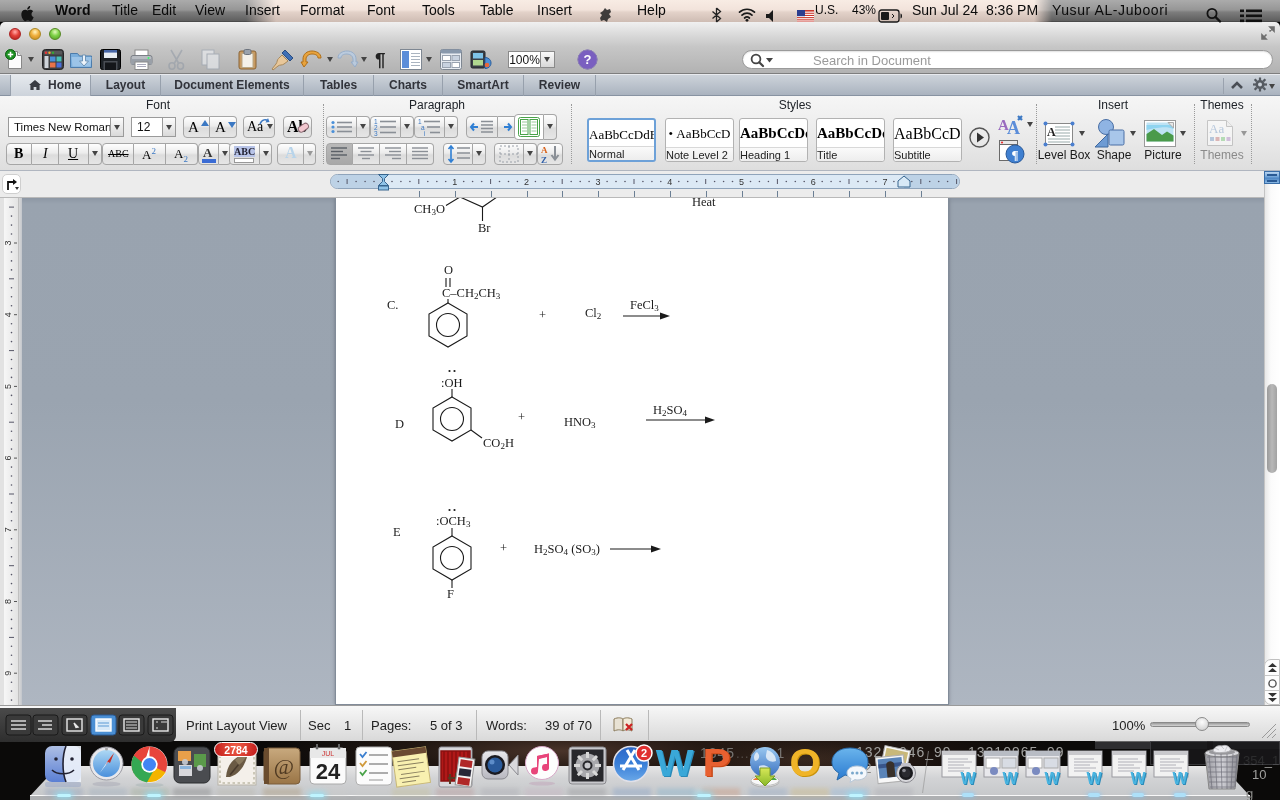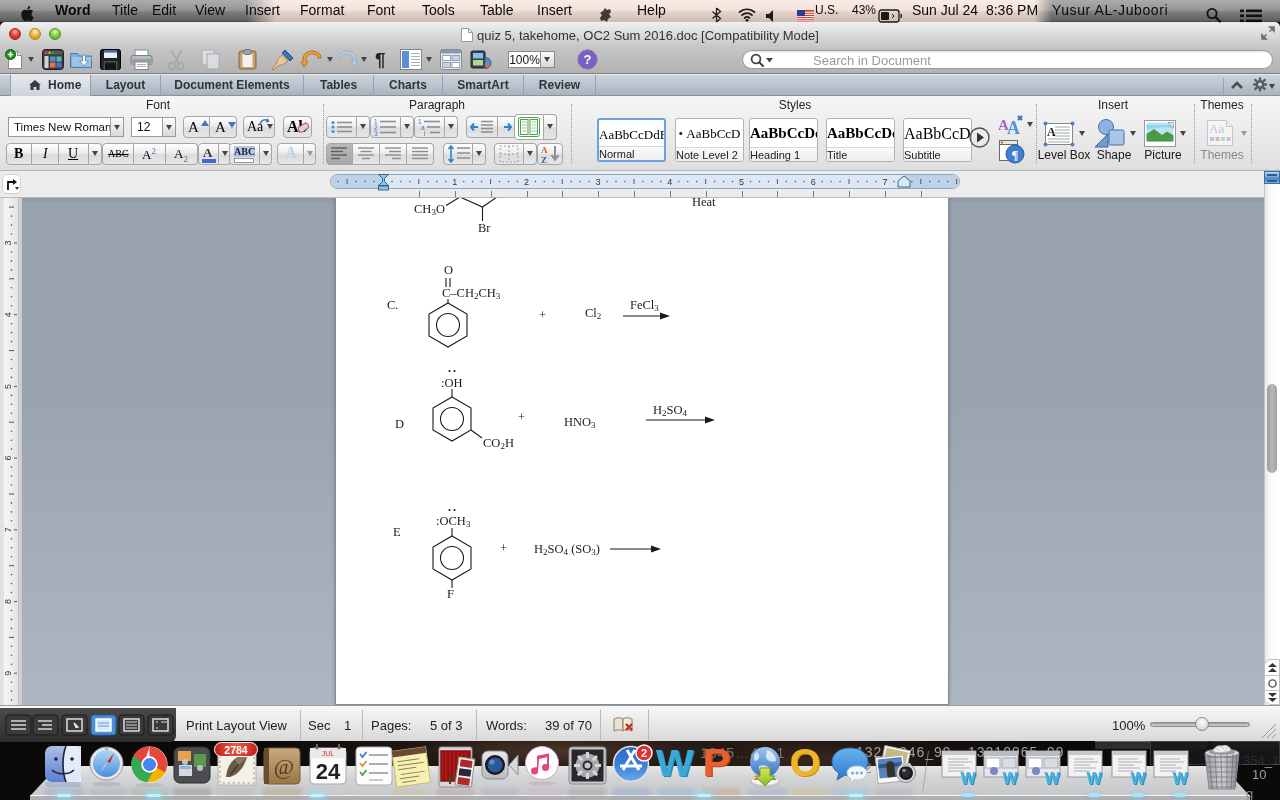--- a/index.html
+++ b/index.html
@@ -44,21 +44,21 @@
   border-bottom:1px solid #b0b6c0; }
 .gl { position:absolute; top:2px; font-size:12px; color:#20242a; text-align:center; }
 .gsep { position:absolute; top:8px; height:60px; width:0; border-left:1px dotted #9a9a9a; }
 .rbtn { position:absolute; background:linear-gradient(180deg,#fefefe,#ececec 45%,#dcdcdc 55%,#e6e6e6); border:1px solid #a6a6a6; border-radius:4px; }
 .rbtn.ns { border-radius:0; border-left:none; }
 .rbtn.lft { border-radius:4px 0 0 4px; }
 .rbtn.rgt { border-radius:0 4px 4px 0; border-left:none; }
 .combo { position:absolute; background:#fff; border:1px solid #9a9a9a; font-size:12px; color:#111; padding-left:5px; }
 .cbtn { position:absolute; background:linear-gradient(180deg,#fcfcfc,#d9d9d9); border:1px solid #9a9a9a; border-left:0; }
 .dd { position:absolute; width:0; height:0; border-left:3.5px solid transparent; border-right:3.5px solid transparent; border-top:5px solid #444; }
-.style-card { position:absolute; top:22px; width:69px; height:44px; background:#fff; border:1px solid #b2b2b2; border-radius:3px;margin-left:10px; }
+.style-card { position:absolute; top:22px; width:69px; height:44px; background:#fff; border:1px solid #b2b2b2; border-radius:3px; }
 .style-card .sample { position:absolute; left:0; top:0; width:100%; height:29px; font-family:"Liberation Serif",serif; text-align:center; line-height:29px; white-space:nowrap; overflow:hidden; color:#000; }
 .style-card .lbl { position:absolute; left:0; bottom:0; width:100%; height:14px; font-size:11px; color:#222; border-top:1px solid #d8d8d8; background:linear-gradient(#fafafa,#ededed); border-radius:0 0 3px 3px; line-height:14px;}
 .ic-lines line { stroke:#8a8f96; stroke-width:1.6; }
 
 
 #rulerrow { left:0; top:171px; width:1280px; height:27px; background:#ececec; border-bottom:1px solid #b9b9b9;}
 #hruler { position:absolute; left:330px; top:3px; width:630px; height:15px; background:#dce9f5; border:1px solid #8fa4bb; border-radius:8px; }
 #tabsel { position:absolute; left:2px; top:3px; width:19px; height:20px; background:#fff; border:1px solid #cfcfcf; border-radius:5px; }
 
 
@@ -149,24 +149,20 @@
       <rect x="0" y="10" width="4" height="2.6"></rect>
         <rect x="6" y="10" width="16" height="2.6"></rect>
     </g>
   </svg>
 </div>
 
 <div class="abs" id="titlebar">
   <div class="tl" id="tl-r"></div>
     <div class="tl" id="tl-y"></div>
     <div class="tl" id="tl-g"></div>
-  <div class="abs" id="wtitle"><svg style="position:relative;top:2px;margin-right:4px;" width="12" height="14" viewBox="0 0 12 14">
-        <path fill="#fff" stroke="#9a9a9a" d="M.5.5h7l4 4v9h-11z"></path>
-        <path fill="none" stroke="#9a9a9a" d="M7.5.5v4h4"></path>
-      </svg>quiz 5, takehome, OC2 Sum 2016.doc [Compatibility Mode]</div>
   <svg class="abs" style="left:1261px;top:4px;" width="14" height="14" viewBox="0 0 14 14">
     <g stroke="#6e6e6e" stroke-width="1.6" fill="#6e6e6e">
       <path d="M8.5 5.5L13 1M9 1h4v4z"></path>
       <path d="M5.5 8.5L1 13M1 9v4h4z"></path>
     </g>
   </svg>
 </div>
 <div class="abs" id="toolbar">
 
   <svg style="left:5px;top:2px;" width="19" height="21" viewBox="0 0 19 21">

